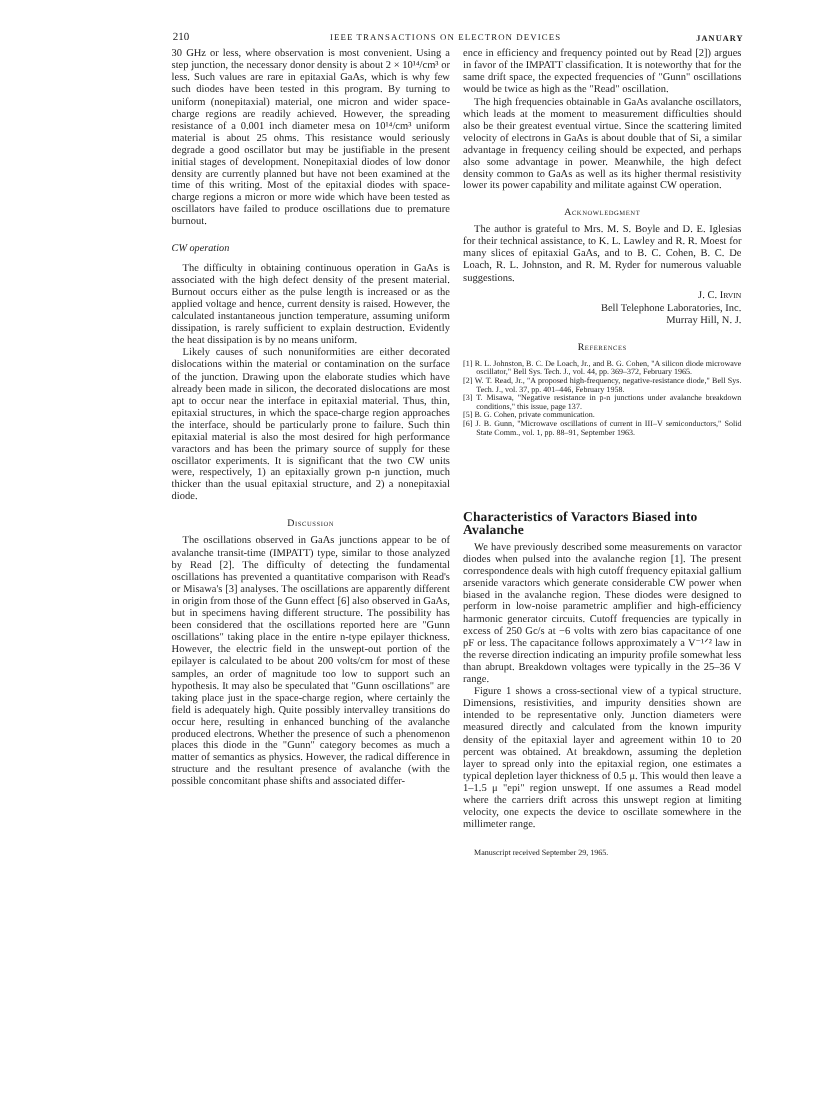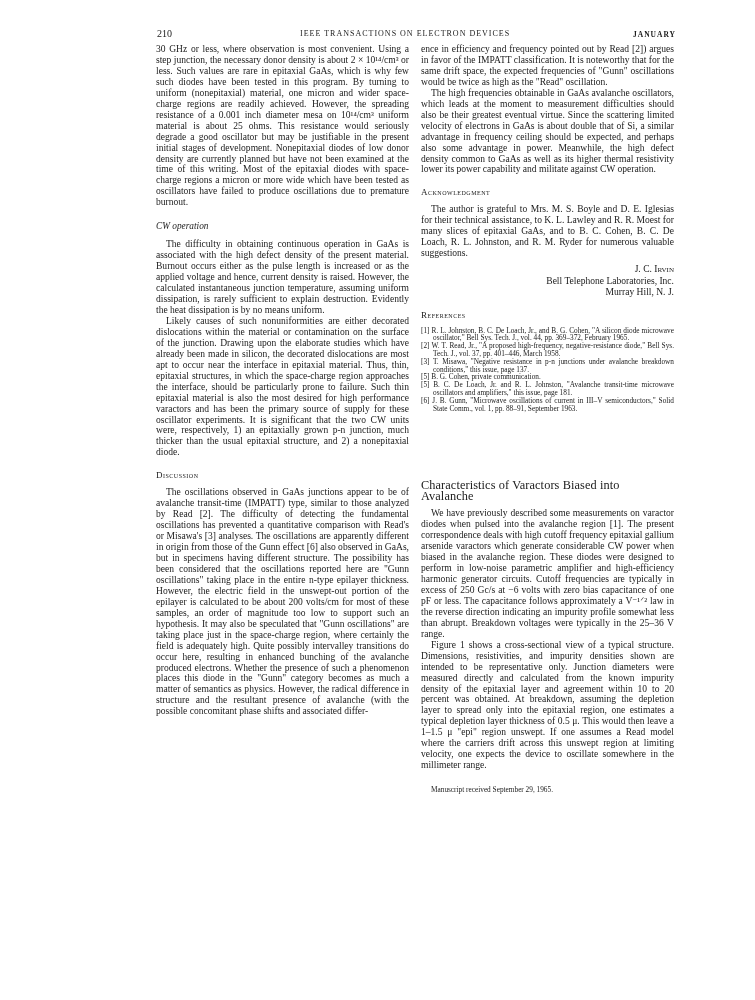--- a/index.html
+++ b/index.html
@@ -7,27 +7,27 @@
          font-family: "Liberation Serif", "DejaVu Serif", serif; color: #1a1a1a; }
   .page-num { position: absolute; left: 157px; top: 28px; font-size: 10px; }
   .running-head { position: absolute; left: 300px; top: 29px; font-size: 8px; letter-spacing: 1px; }
   .month { position: absolute; left: 633px; top: 30px; font-size: 7.5px; letter-spacing: 1px; font-weight: bold; }
   .col { position: absolute; font-size: 9.55px; line-height: 10.95px; text-align: justify; }
   .col-left { left: 156px; top: 44px; width: 253px; }
   .col-right { left: 421px; top: 44px; width: 253px; }
   p { margin: 0; text-indent: 10px; }
   p.noindent { text-indent: 0; }
   .subhead { font-style: italic; margin: 13px 0 7px 0; font-size: 9.3px; }
-  .sec-head { text-align: left; font-variant: small-caps; font-size: 9px; letter-spacing: 0.5px; margin: 12px 0 6px 0; }
+  .sec-head { text-align: center; font-variant: small-caps; font-size: 9px; letter-spacing: 0.5px; margin: 12px 0 6px 0; }
   .sig { text-align: right; margin-top: 4px; }
   .sig div { line-height: 11.5px; }
   .sig .name { font-variant: small-caps; }
   .refs { font-size: 7.3px; line-height: 7.8px; margin: 0; padding: 0; list-style: none; }
   .refs li { padding-left: 12px; text-indent: -12px; text-align: justify; }
-  .art-title { font-family: "Liberation Serif", serif; font-weight: normal; font-size: 12.3px; margin: 68px 0 6px 0; text-align: left; letter-spacing: 0.1px; }
+  .art-title { font-family: "Liberation Serif", serif; font-weight: bold; font-size: 12.3px; margin: 68px 0 6px 0; text-align: left; letter-spacing: 0.1px; }
   .footnote { font-size: 7.3px; margin-top: 14px; text-indent: 10px; }
 </style>
 </head>
 <body>
 
 <div class="page-num">210</div>
 <div class="running-head">IEEE TRANSACTIONS ON ELECTRON DEVICES</div>
 <div class="month">JANUARY</div>
 
 <div class="col col-left">
@@ -45,23 +45,22 @@
   <div class="sec-head">Acknowledgment</div>
   <p>The author is grateful to Mrs. M. S. Boyle and D. E. Iglesias for their technical assistance, to K. L. Lawley and R. R. Moest for many slices of epitaxial GaAs, and to B. C. Cohen, B. C. De Loach, R. L. Johnston, and R. M. Ryder for numerous valuable suggestions.</p>
   <div class="sig">
     <div class="name">J. C. Irvin</div>
     <div>Bell Telephone Laboratories, Inc.</div>
     <div>Murray Hill, N. J.</div>
   </div>
   <div class="sec-head">References</div>
   <ul class="refs">
     <li>[1] R. L. Johnston, B. C. De Loach, Jr., and B. G. Cohen, "A silicon diode microwave oscillator," Bell Sys. Tech. J., vol. 44, pp. 369–372, February 1965.</li>
-    <li>[2] W. T. Read, Jr., "A proposed high-frequency, negative-resistance diode," Bell Sys. Tech. J., vol. 37, pp. 401–446, March 1958.</li>
+    <li>[2] W. T. Read, Jr., "A proposed high-frequency, negative-resistance diode," Bell Sys. Tech. J., vol. 37, pp. 401–446, February 1958.</li>
     <li>[3] T. Misawa, "Negative resistance in p-n junctions under avalanche breakdown conditions," this issue, page 137.</li>
     <li>[5] B. G. Cohen, private communication.</li>
-    <li>[5] B. C. De Loach, Jr. and R. L. Johnston, "Avalanche transit-time microwave oscillators and amplifiers," this issue, page 181.</li>
     <li>[6] J. B. Gunn, "Microwave oscillations of current in III–V semiconductors," Solid State Comm., vol. 1, pp. 88–91, September 1963.</li>
   </ul>
   <div class="art-title">Characteristics of Varactors Biased into Avalanche</div>
   <p>We have previously described some measurements on varactor diodes when pulsed into the avalanche region [1]. The present correspondence deals with high cutoff frequency epitaxial gallium arsenide varactors which generate considerable CW power when biased in the avalanche region. These diodes were designed to perform in low-noise parametric amplifier and high-efficiency harmonic generator circuits. Cutoff frequencies are typically in excess of 250 Gc/s at −6 volts with zero bias capacitance of one pF or less. The capacitance follows approximately a V⁻¹ᐟ² law in the reverse direction indicating an impurity profile somewhat less than abrupt. Breakdown voltages were typically in the 25–36 V range.</p>
   <p>Figure 1 shows a cross-sectional view of a typical structure. Dimensions, resistivities, and impurity densities shown are intended to be representative only. Junction diameters were measured directly and calculated from the known impurity density of the epitaxial layer and agreement within 10 to 20 percent was obtained. At breakdown, assuming the depletion layer to spread only into the epitaxial region, one estimates a typical depletion layer thickness of 0.5 μ. This would then leave a 1–1.5 μ "epi" region unswept. If one assumes a Read model where the carriers drift across this unswept region at limiting velocity, one expects the device to oscillate somewhere in the millimeter range.</p>
   <div class="footnote">Manuscript received September 29, 1965.</div>
 </div>
 
 </body></html>

